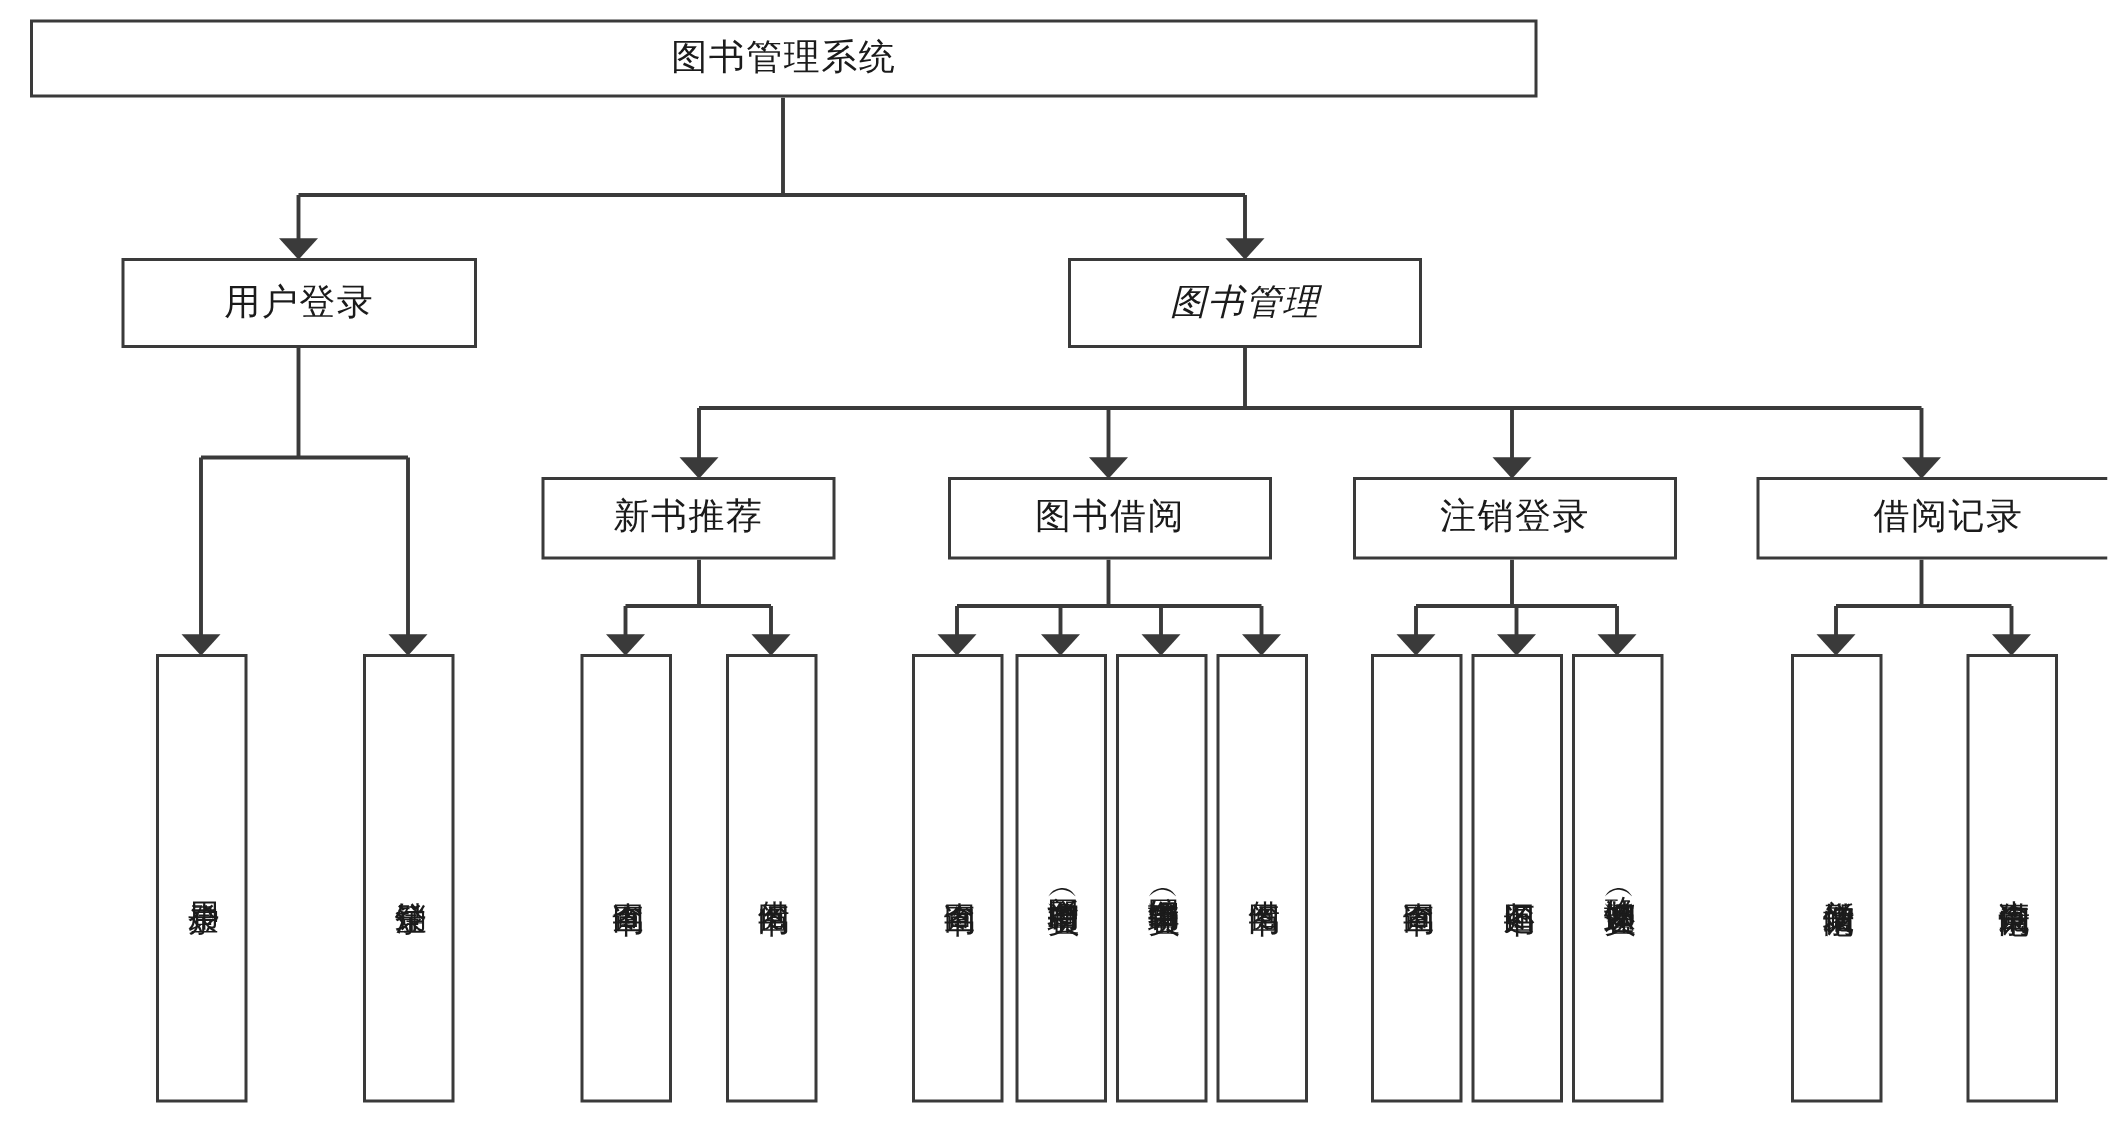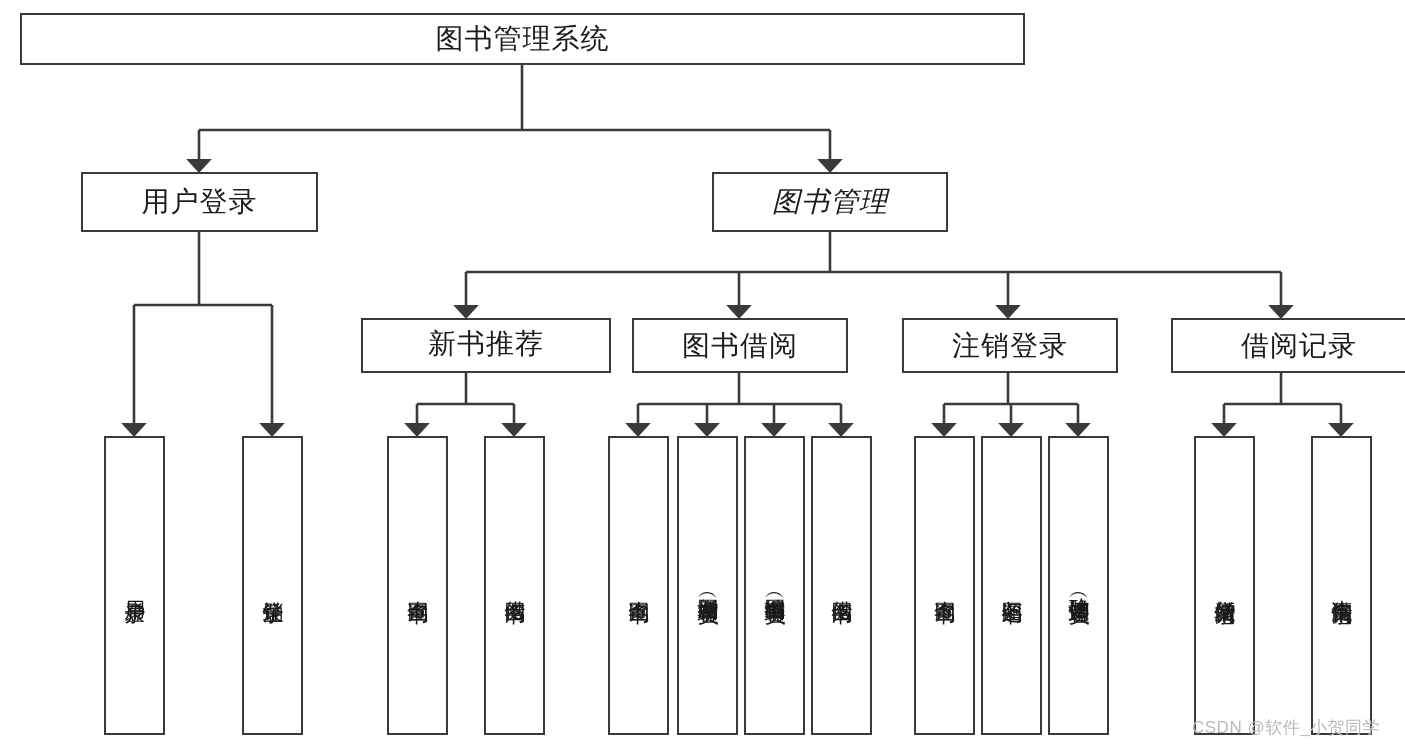--- a/index.html
+++ b/index.html
@@ -29,21 +29,21 @@
     box-sizing: border-box;
     border: 2px solid #3a3a3a;
     background: #ffffff;
     display: flex;
     align-items: center;
     justify-content: center;
     color: #1b1b1b;
     z-index: 2;
   }
   .node-h {
-    font-size: 28px;
+    font-size: 24px;
     letter-spacing: 1px;
     line-height: 1.2;
     white-space: nowrap;
   }
   .node-v {
     font-size: 21px;
     line-height: 1.18;
     letter-spacing: 1px;
     padding: 6px 0;
   }
@@ -124,21 +124,21 @@
 
   <div id="level1-container">
       <div class="node node-h" style="left: 81px; top: 172px; width: 237px; height: 60px;">
         <span>用户登录</span>
       </div>
       <div class="node node-h" style="left: 712px; top: 172px; width: 236px; height: 60px; font-style: italic;">
         <span>图书管理</span>
       </div>
     </div>
   <div id="level2-container">
-      <div class="node node-h" style="left: 361px; top: 318px; width: 250px; height: 55px; font-family: Liberation Mono, monospace;">
+      <div class="node node-h" style="left: 361px; top: 318px; width: 196px; height: 55px;">
         <span>新书推荐</span>
       </div>
       <div class="node node-h" style="left: 632px; top: 318px; width: 216px; height: 55px;">
         <span>图书借阅</span>
       </div>
       <div class="node node-h" style="left: 902px; top: 318px; width: 216px; height: 55px;">
         <span>注销登录</span>
       </div>
       <div class="node node-h" style="left: 1171px; top: 318px; width: 256px; height: 55px;">
         <span>借阅记录</span>
@@ -179,14 +179,13 @@
         <span class="vtext">确认归还（管理员）</span>
       </div>
       <div class="node node-v" style="left: 1194px; top: 436px; width: 61px; height: 299px;">
         <span class="vtext">新增借阅记录</span>
       </div>
       <div class="node node-v" style="left: 1311px; top: 436px; width: 61px; height: 299px;">
         <span class="vtext">查询借阅记录</span>
       </div>
     </div>
 
-  <div class="watermark" style="left: 1192px; top: 716px; color: rgb(185, 185, 185);">CSDN @软件_小贺同学</div>
 </div>
 
 </body></html>

